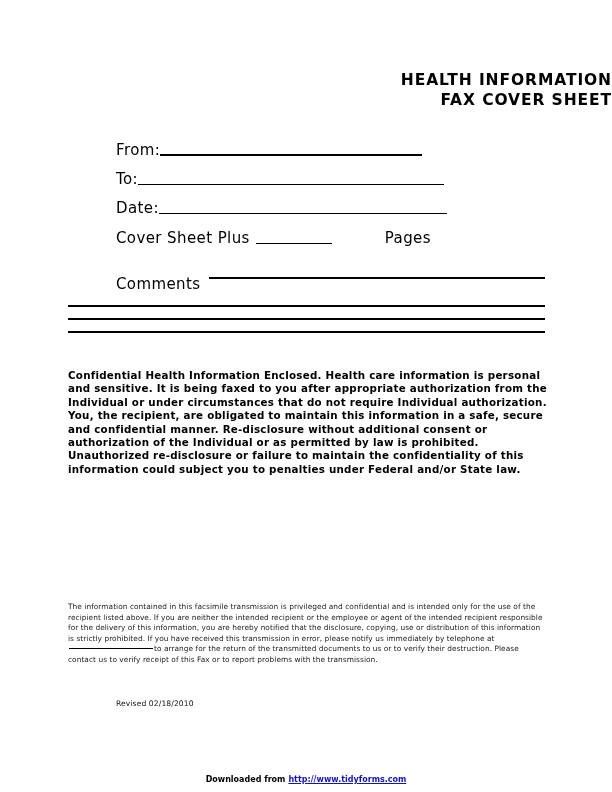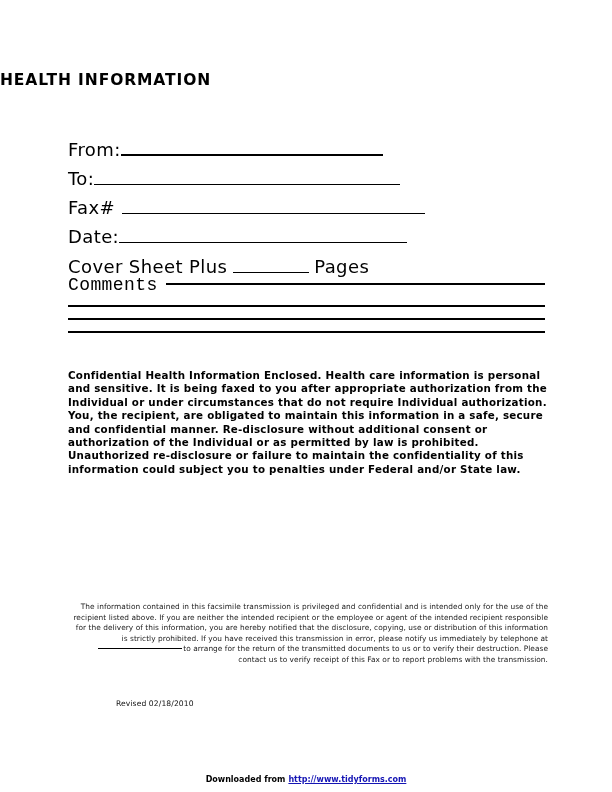--- a/index.html
+++ b/index.html
@@ -23,21 +23,21 @@
     height: 792px;
     background: #ffffff;
   }
 
   
   .title-block {
     position: absolute;
     left: 0;
     top: 70px;
     width: 612px;
-    text-align: left;
+    text-align: right;
   }
   .title-line {
     font-size: 15.5px;
     font-weight: bold;
     letter-spacing: 0.9px;
     line-height: 20px;
     white-space: nowrap;
   }
 
   
@@ -47,25 +47,26 @@
     top: 130px;
     width: 480px;
   }
   .field-row {
     position: relative;
     height: 29px;
     display: flex;
     align-items: flex-end;
   }
   .field-label {
-    font-size: 18px;
+    font-size: 15px;
     letter-spacing: 0.4px;
     line-height: 14px;
     white-space: nowrap;
     padding-bottom: 2px;
+    margin-left: 48px;
   }
   .field-rule {
     flex: 0 0 auto;
     border-bottom: 1px solid #000;
     height: 0;
     margin-bottom: 3px;
   }
   .field-rule.thick {
     border-bottom-width: 2.2px;
   }
@@ -92,23 +93,22 @@
 
   
   .comments-area {
     position: absolute;
     left: 68px;
     top: 277px;
     width: 477px;
   }
   .comments-head {
     display: flex;
-    align-items: center;
+    align-items: flex-start;
     height: 17px;
-    font-family: Liberation Mono, monospace;
   }
   .comments-head .field-label { padding-bottom: 1px; }
   .comments-rule-first {
     flex: 1 1 auto;
     border-bottom: 2.2px solid #000;
     height: 0;
     margin: 0 0 3px 8px;
   }
   .comments-rule {
     width: 100%;
@@ -134,21 +134,21 @@
   
   .legal-para {
     position: absolute;
     left: 68px;
     top: 602px;
     width: 480px;
     font-size: 7.4px;
     line-height: 10.6px;
     letter-spacing: 0.05px;
     color: #1a1a1a;
-    text-align: right;
+    text-align: left;
   }
   .phone-blank {
     display: inline-block;
     width: 84px;
     border-bottom: 1.8px solid #000;
     height: 0;
     vertical-align: 2px;
     margin: 0 1px;
   }
 
@@ -181,38 +181,35 @@
     margin-left: 3px;
   }
 </style>
 </head>
 <body>
 
 <div class="page">
 
   <div class="title-block">
     <div class="title-line">HEALTH INFORMATION</div>
+    <div class="title-line">FAX COVER SHEET</div>
   </div>
 
   <div class="form-area">
 
     <div class="field-row">
       <span class="field-label">From:</span>
       <span class="field-rule thick" style="width:262px;"></span>
     </div>
 
     <div class="field-row">
       <span class="field-label">To:</span>
       <span class="field-rule" style="width:306px;"></span>
     </div>
 
-    <div class="field-row">
-      <span class="field-label">Fax#</span>
-      <span class="field-rule gap" style="width:303px;"></span>
-    </div>
 
     <div class="field-row">
       <span class="field-label">Date:</span>
       <span class="field-rule" style="width:288px;"></span>
     </div>
 
     <div class="cover-row">
       <span class="field-label">Cover Sheet Plus</span>
       <span class="cover-blank"></span>
       <span class="field-label">Pages</span>

